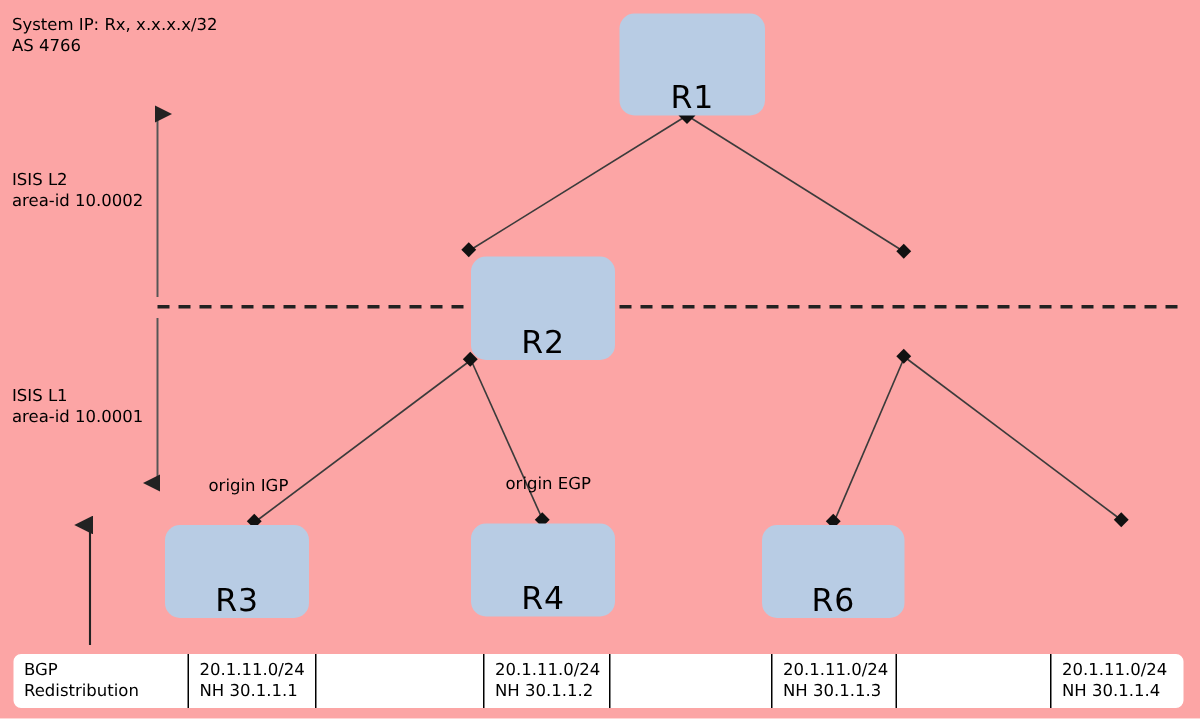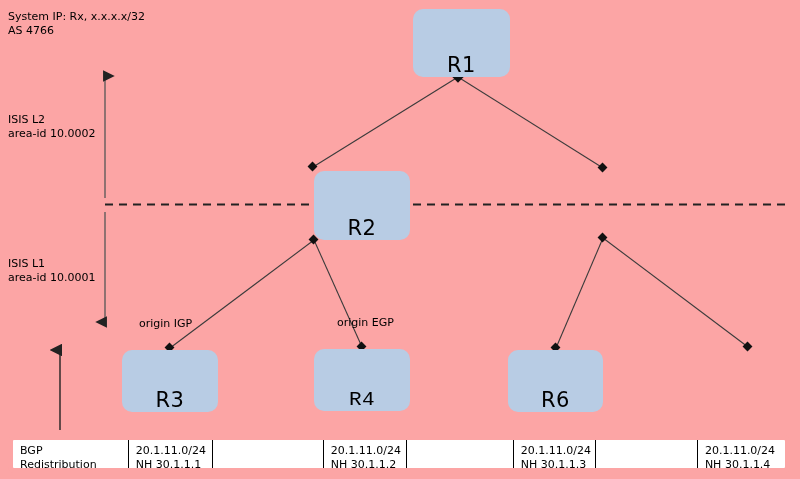--- a/index.html
+++ b/index.html
@@ -54,21 +54,21 @@
   }
   #label-origin-igp { left: 139px; top: 317px; }
   #label-origin-egp { left: 337px; top: 316px; }
 
   #bgp-table {
     position: absolute;
     left: 8px;
     top: 435px;
     width: 782px;
     height: 38px;
-    border: 5px solid #fca5a5;
+    border: 1px solid #fca5a5;
     border-radius: 6px;
     display: flex;
     box-sizing: border-box;
     background: #ffffff;
   }
   .tcell {
     box-sizing: border-box;
     border-right: 1px solid #000000;
     padding: 4px 6px 0 7px;
     font-size: 11px;
@@ -154,24 +154,24 @@
 area-id 10.0002</div>
   <div class="note" id="isis-l1-note">ISIS L1
 area-id 10.0001</div>
 
   <div class="node" style="left:413px; top:9px; width:97px; height:68px;">
     <span>R1</span>
   </div>
   <div class="node" style="left:267px; top:171px; width:96px; height:69px;margin-left:47px;">
     <span>R2</span>
   </div>
-  <div class="node" style="left:122px; top:350px; width:96px; height:62px;">
+  <div class="node" style="left:110px; top:350px; width:96px; height:62px;">
     <span>R3</span>
   </div>
-  <div class="node" style="left:314px; top:349px; width:96px; height:62px;font-family:Liberation Mono, monospace;">
+  <div class="node" style="left:314px; top:349px; width:96px; height:62px;">
     <span>R4</span>
   </div>
   <div class="node" style="left:508px; top:350px; width:95px; height:62px;">
     <span>R6</span>
   </div>
 
   <div class="edge-label" id="label-origin-igp">origin IGP</div>
   <div class="edge-label" id="label-origin-egp">origin EGP</div>
 
   <div id="bgp-table">

